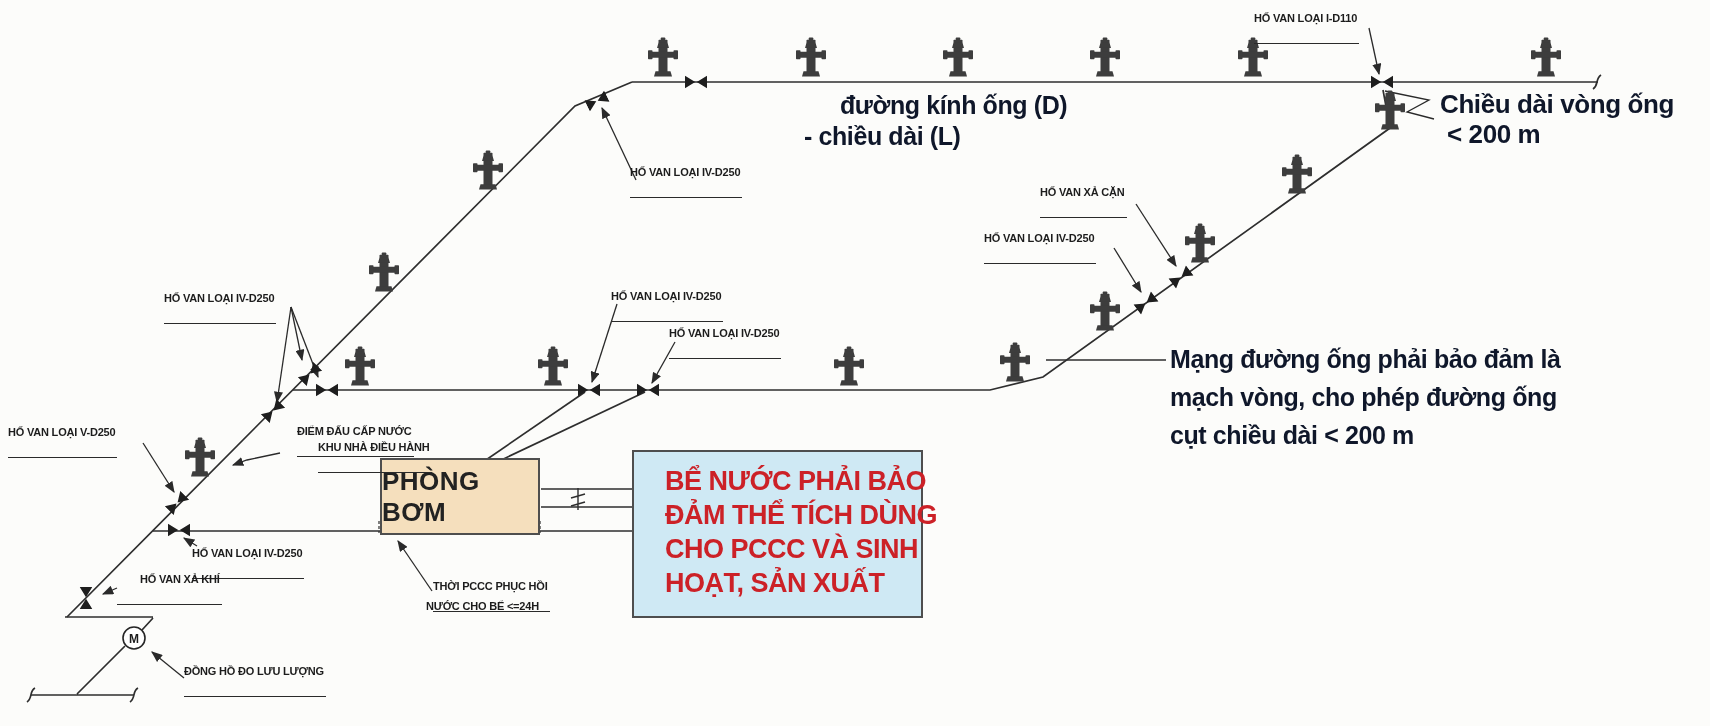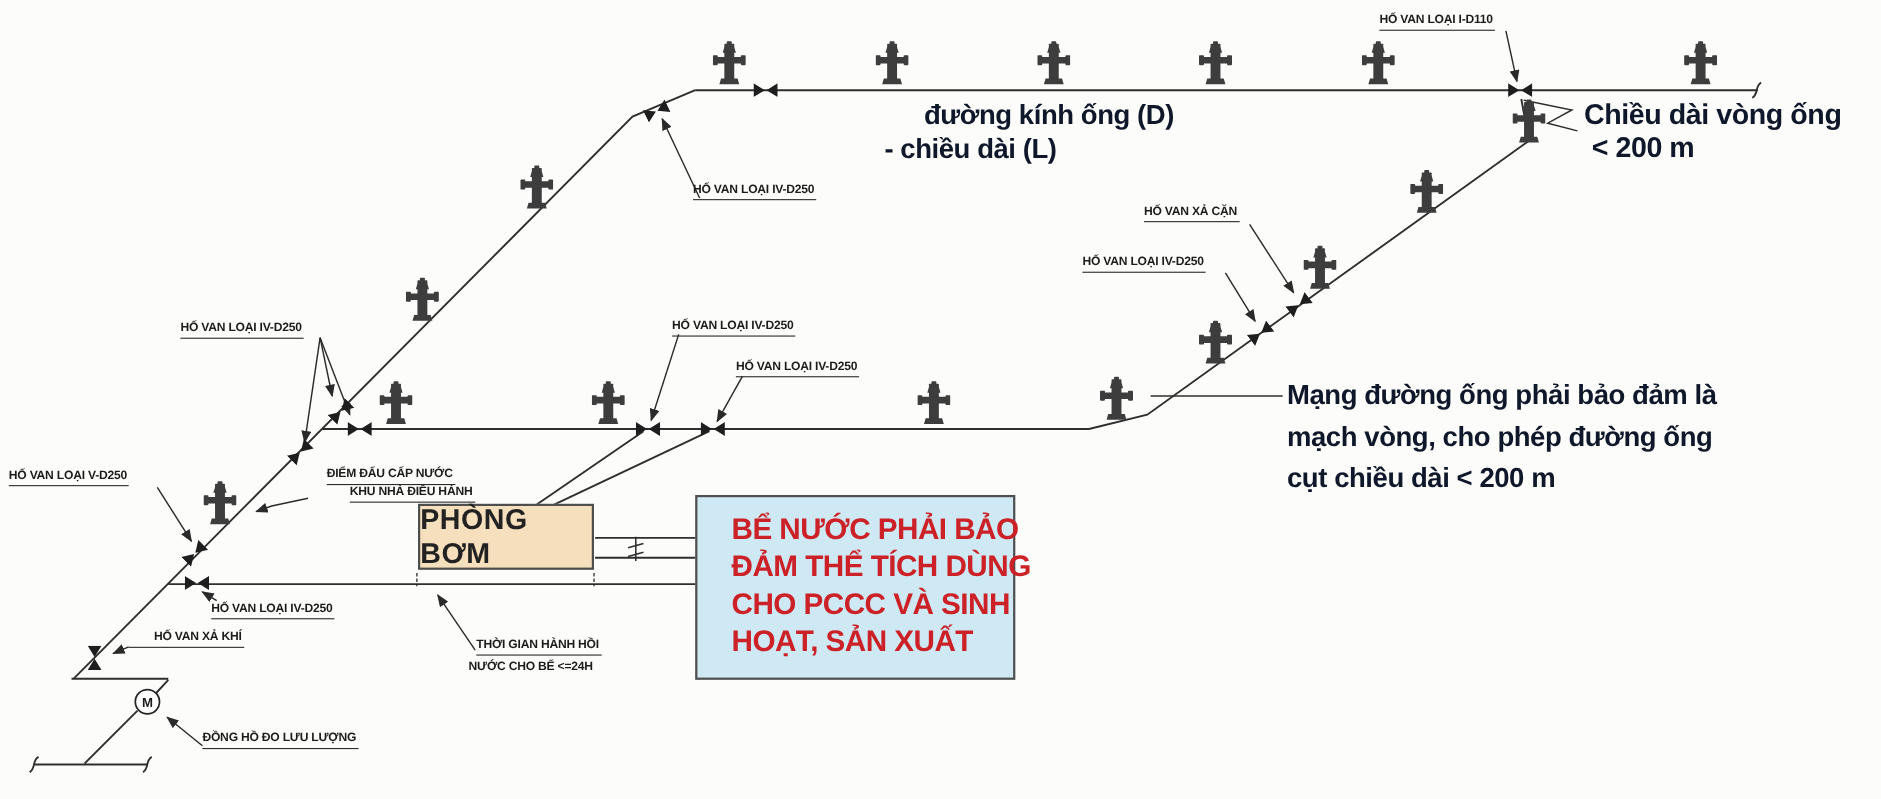--- a/index.html
+++ b/index.html
@@ -1,24 +1,24 @@
 <!DOCTYPE html>
 <html><head>
 <meta charset="utf-8">
 <style>
   html,body{margin:0;padding:0;background:#fbfbf9;}
   .canvas{position:relative;width:1710px;height:726px;background:#fcfcfa;overflow:hidden;
           font-family:"Liberation Sans","DejaVu Sans",sans-serif;}
   svg.layer{position:absolute;left:0;top:0;}
   .blk{position:absolute;font-size:11px;font-weight:bold;letter-spacing:-0.2px;
        color:#1c1c1c;white-space:nowrap;line-height:13px;}
-  .blk.u{border-bottom:1.6px solid #2a2a2a;padding:0 2px 2px 0;}
+  .blk.u{border-bottom:1.6px solid #2a2a2a;padding:0 2px 18px 0;}
   .red-note{position:absolute;color:#0f172a;font-weight:bold;white-space:nowrap;
             letter-spacing:-0.4px;font-size:25px;line-height:30px;}
-  .pump-box{position:absolute;left:380px;top:458px;width:160px;height:60px;
+  .pump-box{position:absolute;left:380px;top:458px;width:160px;height:77px;
             background:#f5dfbd;border:2px solid #4e4e4e;box-sizing:border-box;
             display:flex;align-items:center;justify-content:center;
             font-size:26px;font-weight:bold;color:#222;letter-spacing:0.5px;}
   .tank-box{position:absolute;left:632px;top:450px;width:291px;height:168px;
             background:#cfe9f4;border:2px solid #4e4e4e;box-sizing:border-box;
             padding:12px 0 0 31px;}
   .tank-box div{color:#cc2127;font-weight:bold;font-size:27px;line-height:34px;
                 letter-spacing:-0.5px;white-space:nowrap;}
 </style>
 </head>
@@ -144,21 +144,21 @@
   <div class="blk u" style="left:164px;top:292px;">HỐ VAN LOẠI IV-D250</div>
   <div class="blk u" style="left:611px;top:290px;">HỐ VAN LOẠI IV-D250</div>
   <div class="blk u" style="left:669px;top:327px;">HỐ VAN LOẠI IV-D250</div>
   <div class="blk u" style="left:1040px;top:186px;">HỐ VAN XẢ CẶN</div>
   <div class="blk u" style="left:984px;top:232px;">HỐ VAN LOẠI IV-D250</div>
   <div class="blk u" style="left:8px;top:426px;">HỐ VAN LOẠI V-D250</div>
   <div class="blk u" style="left:282px;top:425px;margin-left:15px;">ĐIỂM ĐẤU CẤP NƯỚC</div>
   <div class="blk u" style="left:285px;top:441px;margin-left:33px;">KHU NHÀ ĐIỀU HÀNH</div>
   <div class="blk u" style="left:192px;top:547px;">HỐ VAN LOẠI IV-D250</div>
   <div class="blk u" style="left:117px;top:573px;padding-left:23px;">HỐ VAN XẢ KHÍ</div>
-  <div class="blk u" style="left:433px;top:580px;">THỜI GIAN HÀNH HỒI</div>
+  <div class="blk u" style="left:433px;top:580px;">THỜI PCCC PHỤC HỒI</div>
   <div class="blk" style="left:426px;top:600px;">NƯỚC CHO BỂ &lt;=24H</div>
   <div class="blk u" style="left:184px;top:665px;">ĐỒNG HỒ ĐO LƯU LƯỢNG</div>
 
   <div class="red-note" style="left:840px;top:90px;">đường kính ống (D)</div>
   <div class="red-note" style="left:804px;top:121px;">- chiều dài (L)</div>
   <div class="red-note" style="left:1440px;top:89px;font-size:26px;">Chiều dài vòng ống</div>
   <div class="red-note" style="left:1447px;top:119px;font-size:26px;">&lt; 200 m</div>
   <div class="red-note" style="left:1170px;top:297px;line-height:38px;margin-top:43px;">
     <div>Mạng đường ống phải bảo đảm là</div>
     <div>mạch vòng, cho phép đường ống</div>

